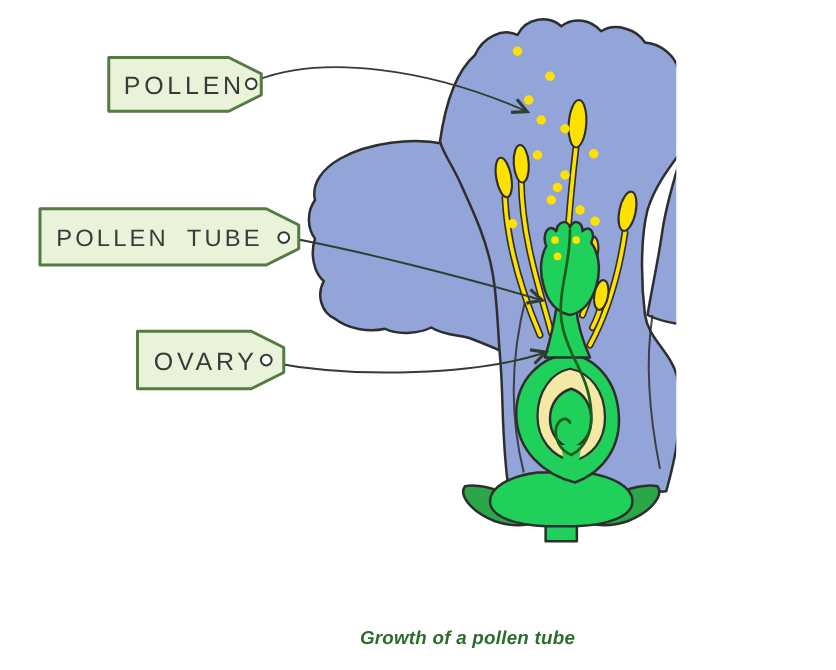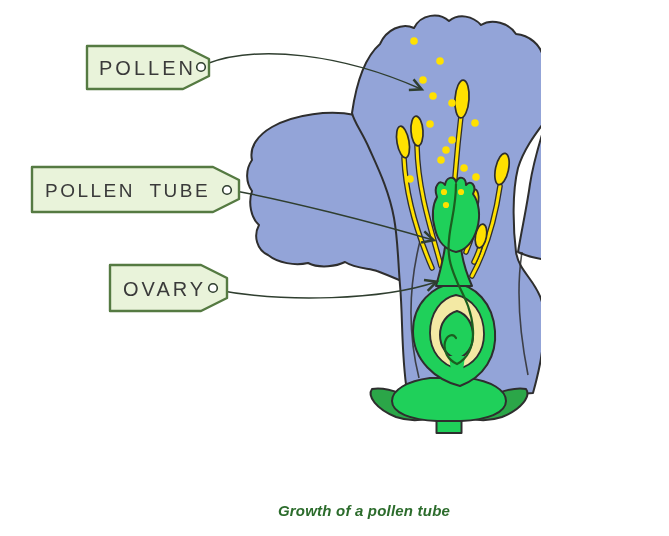--- a/index.html
+++ b/index.html
@@ -24,21 +24,21 @@
   .arrow{fill:none;stroke:var(--c-arrow,#2f3e2f);stroke-width:1.5;}
   .tag-shape{fill:var(--c-tag-fill,#e9f3da);stroke:var(--c-tag-border,#557a42);stroke-width:2.4;stroke-linejoin:round;}
   .tag-hole{fill:#ffffff;stroke:var(--c-arrow,#2f3e2f);stroke-width:1.6;}
   .tag-text{
     fill:var(--c-label-text,#3a3a3a);
     font-family:"Liberation Sans", sans-serif;
     font-size:20px;letter-spacing:3px;word-spacing:7px;
   }
   .tag-text.small{font-size:19px;letter-spacing:2.5px;}
   #caption{
-    position:absolute;left:234px;top:502px;width:260px;
+    position:absolute;left:244px;top:502px;width:260px;
     text-align:center;
     font-family:"Liberation Sans", sans-serif;
     font-size:15px;font-weight:bold;font-style:italic;
     letter-spacing:.2px;
     color:var(--c-caption,#2c6c2c);
   }
 </style>
 </head>
 <body>
 

